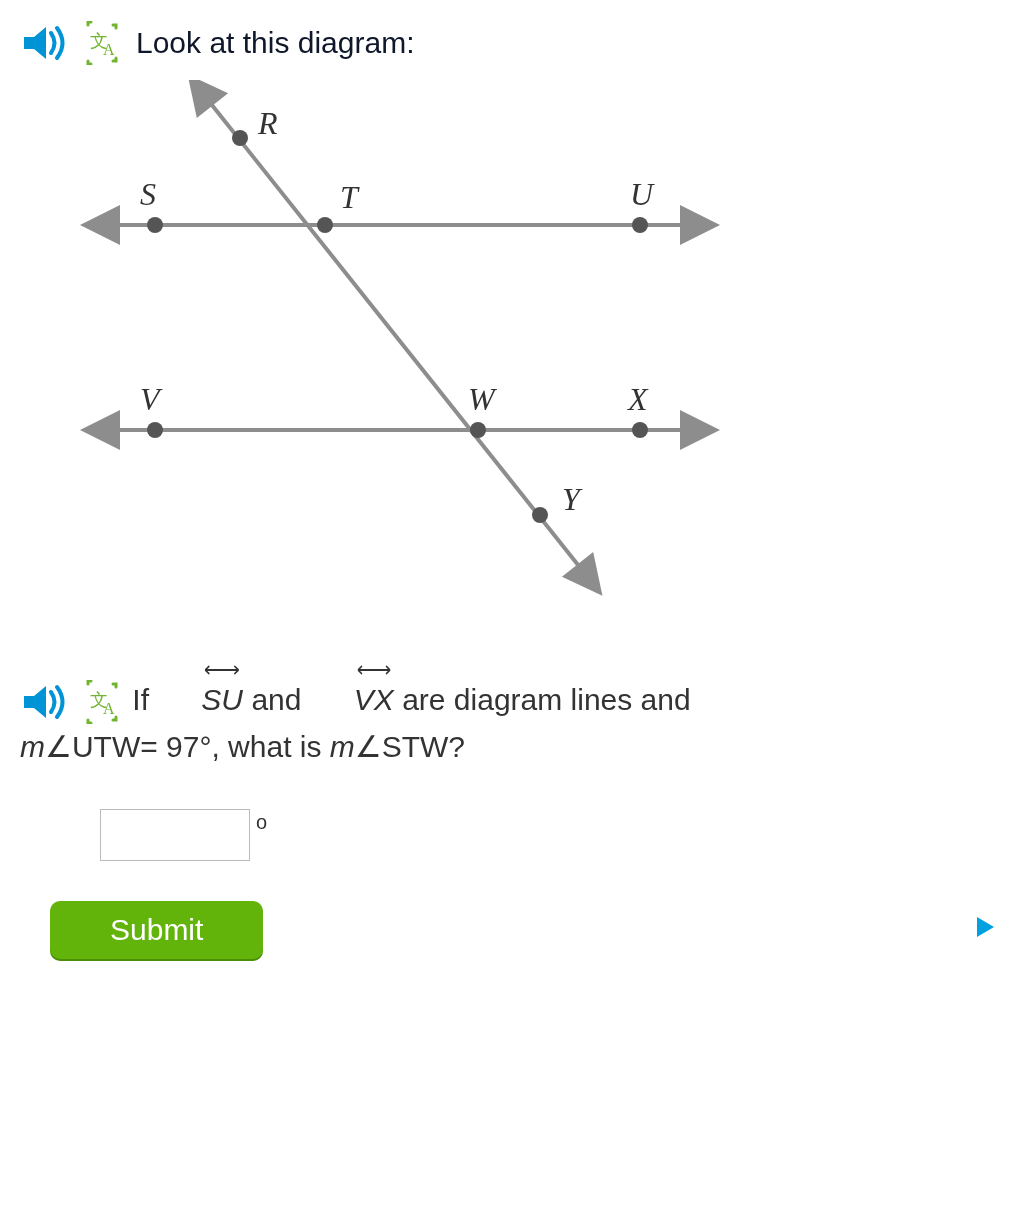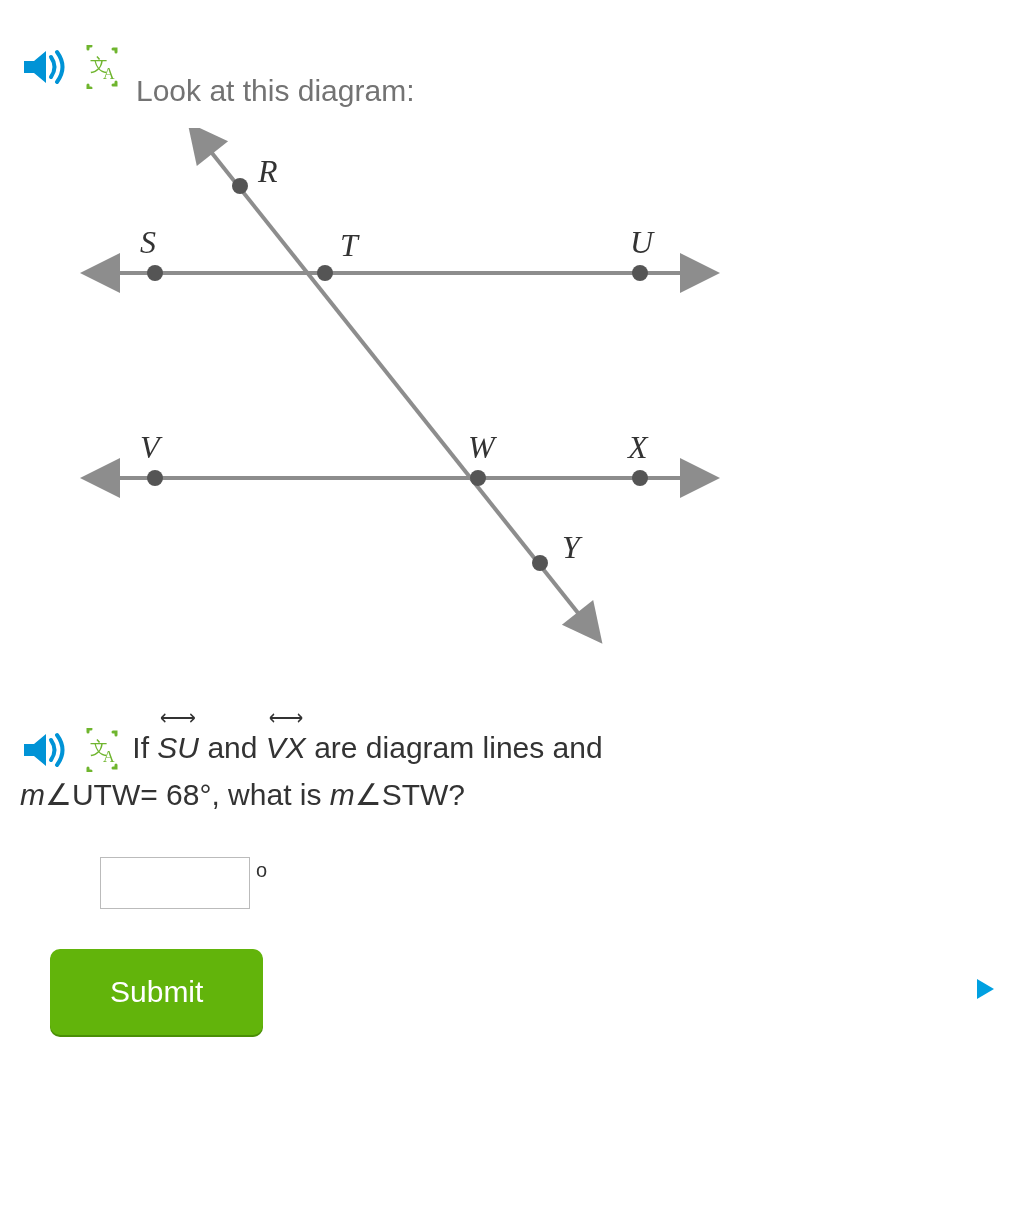--- a/index.html
+++ b/index.html
@@ -14,25 +14,25 @@
   .line {
     display: flex;
     align-items: center;
     gap: 12px;
     margin-bottom: 10px;
     line-height: 1.5;
     flex-wrap: wrap;
   }
   .speaker-icon svg { width: 48px; height: 44px; display:block; }
   .translate-icon svg { width: 44px; height: 44px; display:block; }
-  .prompt-text { color:#737373;margin-top:48px; }
+  .prompt-text { color:#0f172a; }
   .diagram-wrap { margin: 15px 0 40px 60px; }
   .question-text { color:#333; }
   .arrow-over {
-    position:relative; display:inline-block; font-style: italic;
+    position:relative; display:inline-block; font-style: italic; margin-left: 44px;
   }
   .arrow-over svg.over {
     position:absolute; left:0; right:0; top:-14px; width:100%; height:14px;
   }
   .angle { }
   .answer-row {
     margin: 40px 0 40px 80px;
     display:flex; align-items:flex-start; gap:6px;
   }
   .answer-input {
@@ -43,21 +43,21 @@
     box-sizing: border-box;
   }
   .deg { font-size: 20px; color:#333; margin-top:2px; }
   .submit-row { margin: 30px 0 0 30px; display:flex; align-items:center; }
   .submit-btn {
     background: #62b40b;
     color: #fff;
     font-size: 30px;
     border: none;
     border-radius: 10px;
-    padding: 26px 60px;
+    padding: 12px 60px;
     cursor: pointer;
     box-shadow: 0 2px 0 #4a8f06;
   }
   .next-arrow { margin-left: auto; }
   .italic { font-style: italic; }
   .q2 { margin-top: 60px; }
 </style>
 </head>
 <body>
 
@@ -138,21 +138,21 @@
     <span>If </span><span class="arrow-over"><svg class="over" viewBox="0 0 60 14" preserveAspectRatio="none">
           <line x1="6" y1="7" x2="54" y2="7" stroke="#333" stroke-width="2"></line>
           <path d="M6 7 L12 3 M6 7 L12 11" stroke="#333" stroke-width="2" fill="none"></path>
           <path d="M54 7 L48 3 M54 7 L48 11" stroke="#333" stroke-width="2" fill="none"></path>
         </svg><span>SU</span></span><span> and </span><span class="arrow-over"><svg class="over" viewBox="0 0 60 14" preserveAspectRatio="none">
           <line x1="6" y1="7" x2="54" y2="7" stroke="#333" stroke-width="2"></line>
           <path d="M6 7 L12 3 M6 7 L12 11" stroke="#333" stroke-width="2" fill="none"></path>
           <path d="M54 7 L48 3 M54 7 L48 11" stroke="#333" stroke-width="2" fill="none"></path>
         </svg><span>VX</span></span><span> are diagram lines and </span>
     <br>
-    <span class="italic">m</span><span class="angle">∠UTW</span><span>= 68°, what is </span><span class="italic">m</span><span class="angle">∠STW</span><span>?</span>
+    <span class="italic">m</span><span class="angle">∠UTW</span><span>= 97°, what is </span><span class="italic">m</span><span class="angle">∠STW</span><span>?</span>
   </span>
 </div>
 
 <div class="answer-row">
   <input class="answer-input" type="text" value="" style="">
   <span class="deg">o</span>
 </div>
 
 <div class="submit-row">
   <button class="submit-btn">Submit</button>

